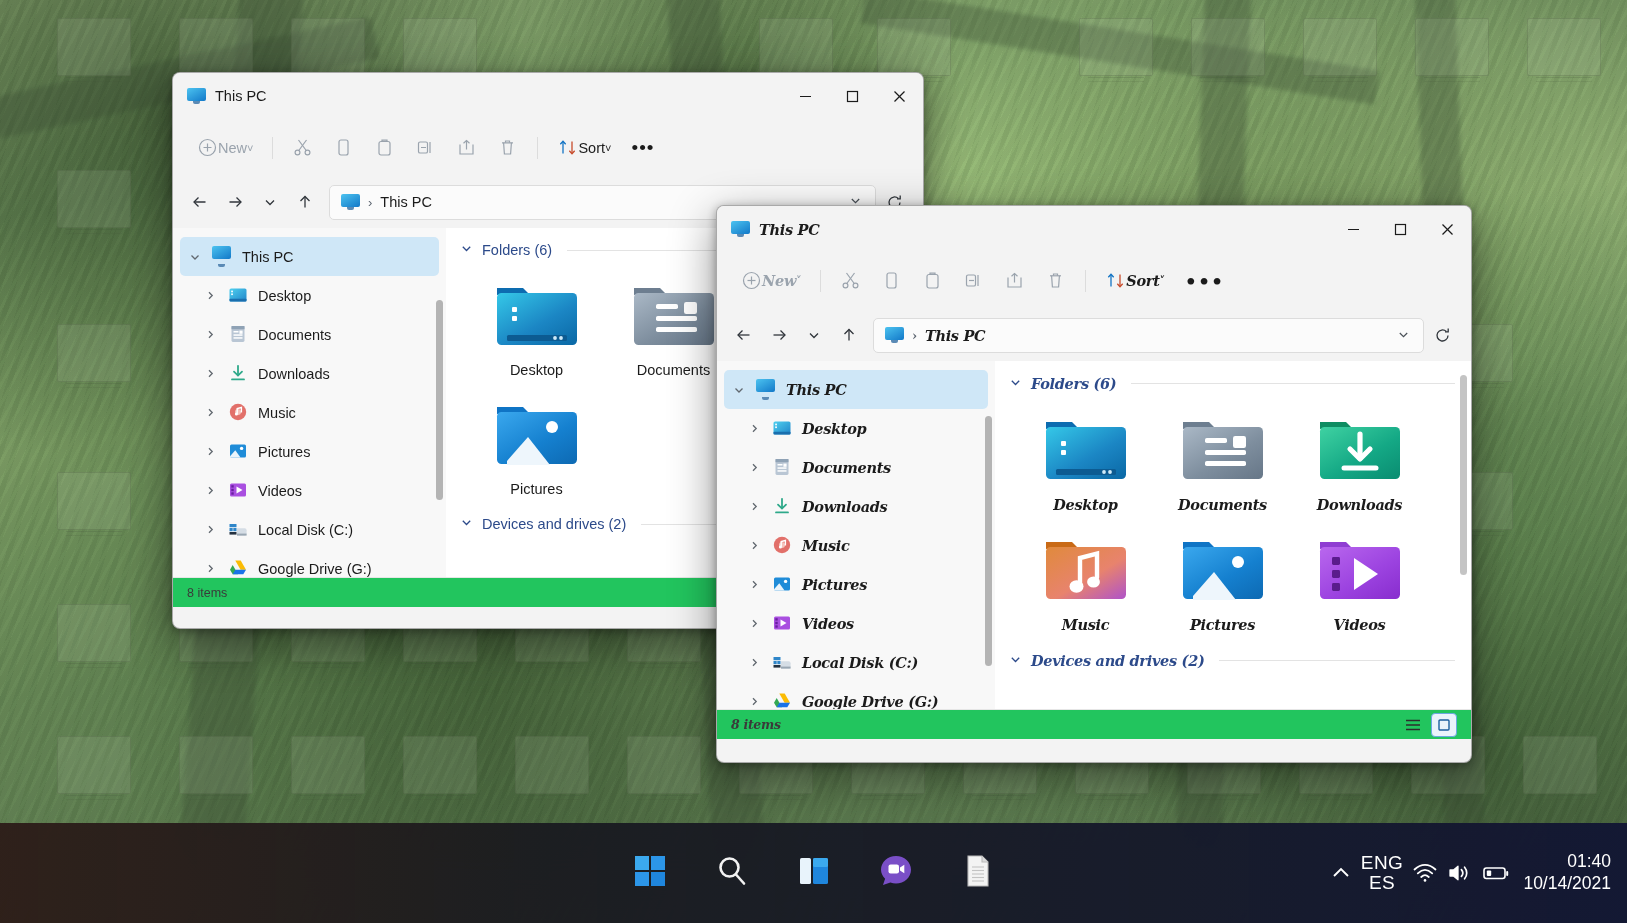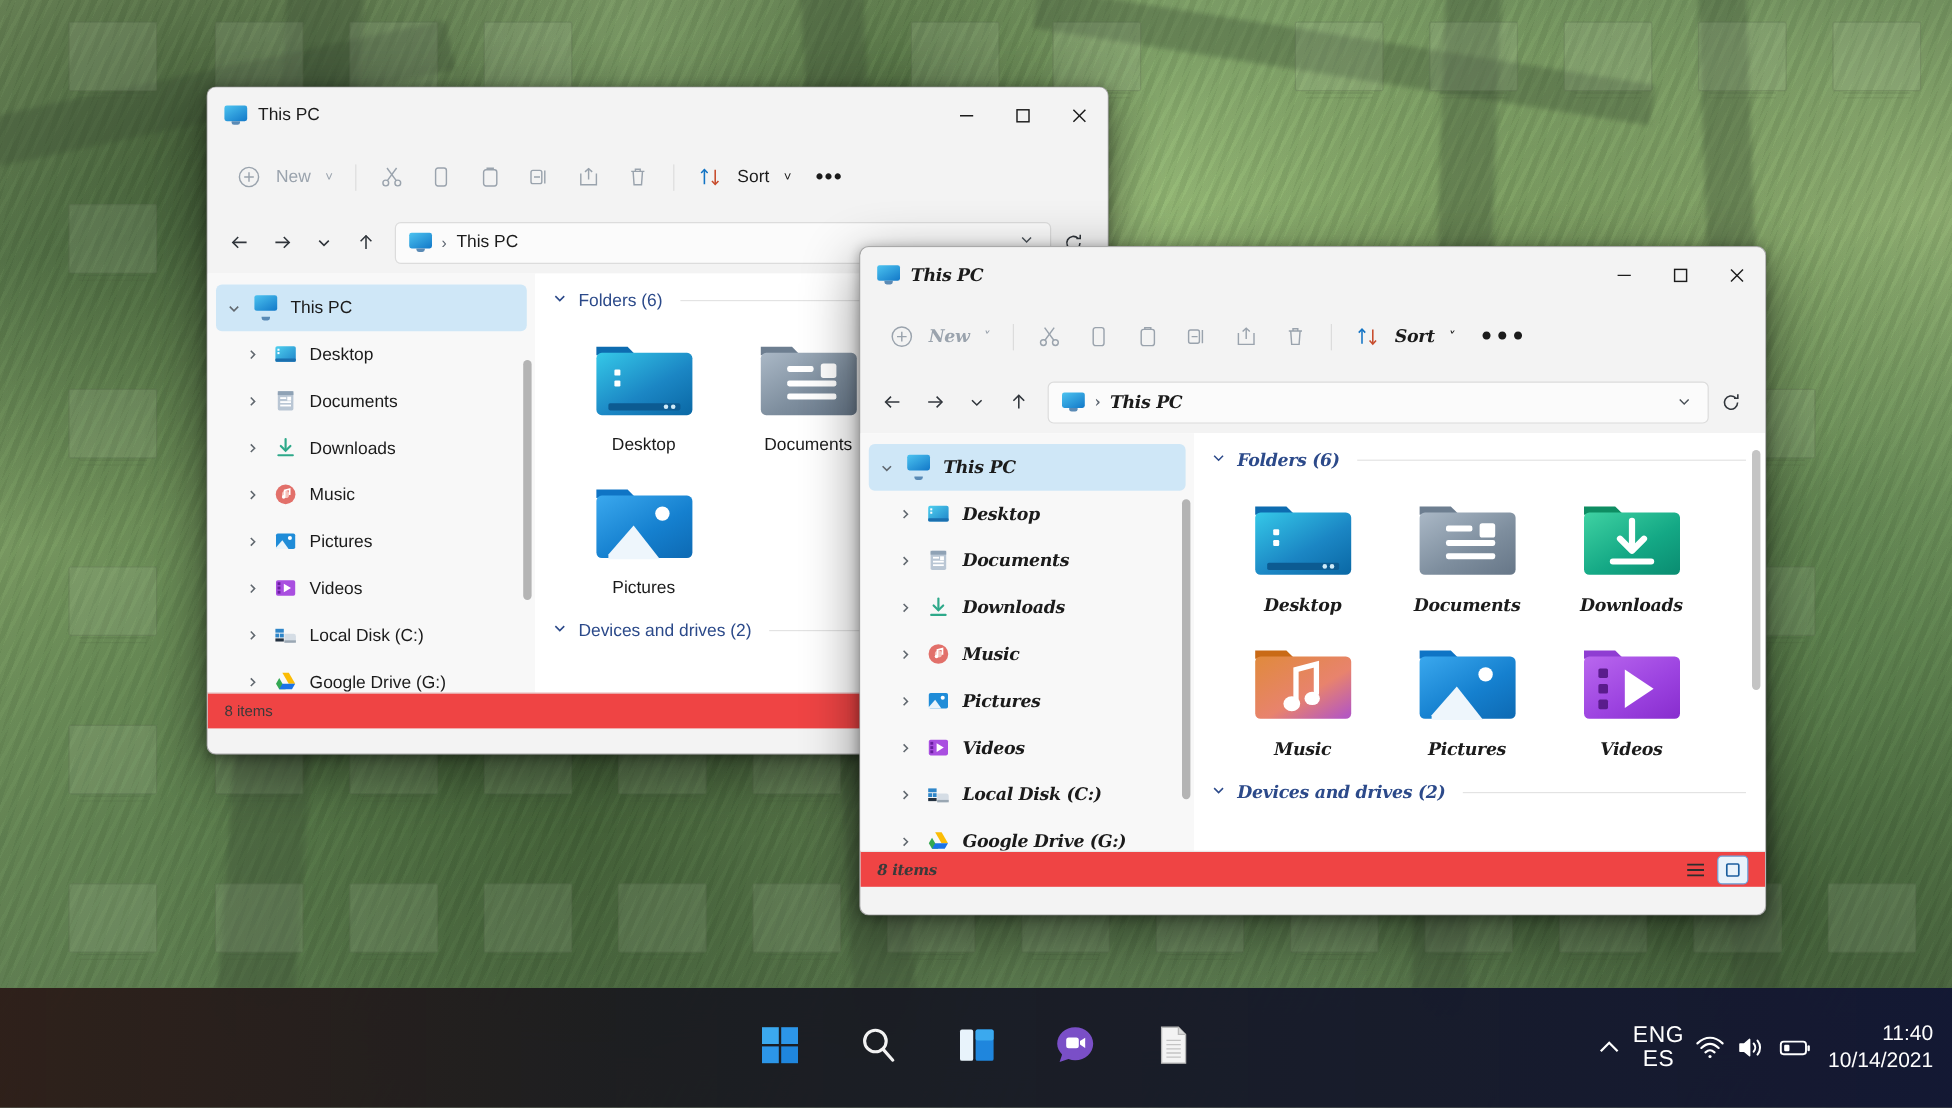--- a/index.html
+++ b/index.html
@@ -95,21 +95,21 @@
     position: absolute; left: 6px; bottom: 0; width: 7px; height: 3px;
     background: #5a8ab5; border-radius: 0 0 2px 2px; display: block;
   }
 
   
   .toolbar {
     height: 57px; display: flex; align-items: center; gap: 0;
     padding: 0 14px; background: #f3f3f3;
   }
   .tb-item {
-    height: 36px; display: flex; align-items: center; gap: 12px;
+    height: 36px; display: flex; align-items: center; gap: 0;
     padding: 0 10px; border-radius: 5px; color: #9aa3ad; font-size: 14.5px;
   }
   .tb-item.enabled { color: #1b1b1b; }
   .tb-sep { width: 1px; height: 22px; background: #dcdcdc; margin: 0 9px; }
   .tb-ico { width: 21px; height: 21px; display: block; }
 
   
   .addrbar { height: 52px; display: flex; align-items: center; gap: 2px; padding: 0 12px 0 10px; background: #f3f3f3; }
   .nav-btn {
     width: 33px; height: 33px; border-radius: 5px; display: flex;
@@ -151,21 +151,21 @@
     font-size: 14.5px; color: #2c4a8a;
   }
   .group-head .line { flex: 1; height: 1px; background: #e3e3e3; margin-left: 6px; }
   .grid { display: flex; flex-wrap: wrap; padding: 6px 0 0 22px; }
   .tile { width: 137px; text-align: center; padding: 7px 0 10px 0; border-radius: 5px; }
   .tile .ic { width: 96px; height: 76px; margin: 0 auto 10px auto; position: relative; }
   .tile .lbl { font-size: 14.5px; color: #1b1b1b; }
 
   .statusbar {
     height: 30px; display: flex; align-items: center; padding: 0 14px;
-    font-size: 12.5px; color: #3a3a3a; background: #ef4444; border-top: 1px solid #e6e6e6;
+    font-size: 12.5px; color: #3a3a3a; background: #22c55e; border-top: 1px solid #e6e6e6;
   }
   .view-btns { margin-left: auto; display: flex; gap: 5px; align-items: center; }
   .view-btn {
     width: 26px; height: 24px; border-radius: 4px; display: flex;
     align-items: center; justify-content: center; color: #2d2d2d;
   }
   .view-btn.active { border: 1px solid #6aa8e0; background: #e9f3fb; }
 
   .cont-scroll { position: absolute; width: 7px; border-radius: 4px; background: #c4c4c4; right: 4px; }
 
@@ -1362,17 +1362,17 @@
       </svg>
     </span>
     <span class="tray-ico">
       <svg width="28" height="20" viewBox="0 0 28 20" fill="none" stroke="#fff" stroke-width="1.6">
         <rect x="2" y="5" width="21" height="10.5" rx="2.4"></rect>
         <rect x="4.8" y="7.6" width="4.4" height="5.4" rx="1" fill="#fff" stroke="none"></rect>
         <path d="M25.2 9v3" stroke-linecap="round" stroke-width="2"></path>
       </svg>
     </span>
     <span class="clock">
-      <span style="display:block">11:40</span>
+      <span style="display:block">01:40</span>
       <span style="display:block">10/14/2021</span>
     </span>
   </div>
 </div>
 
 </body></html>

